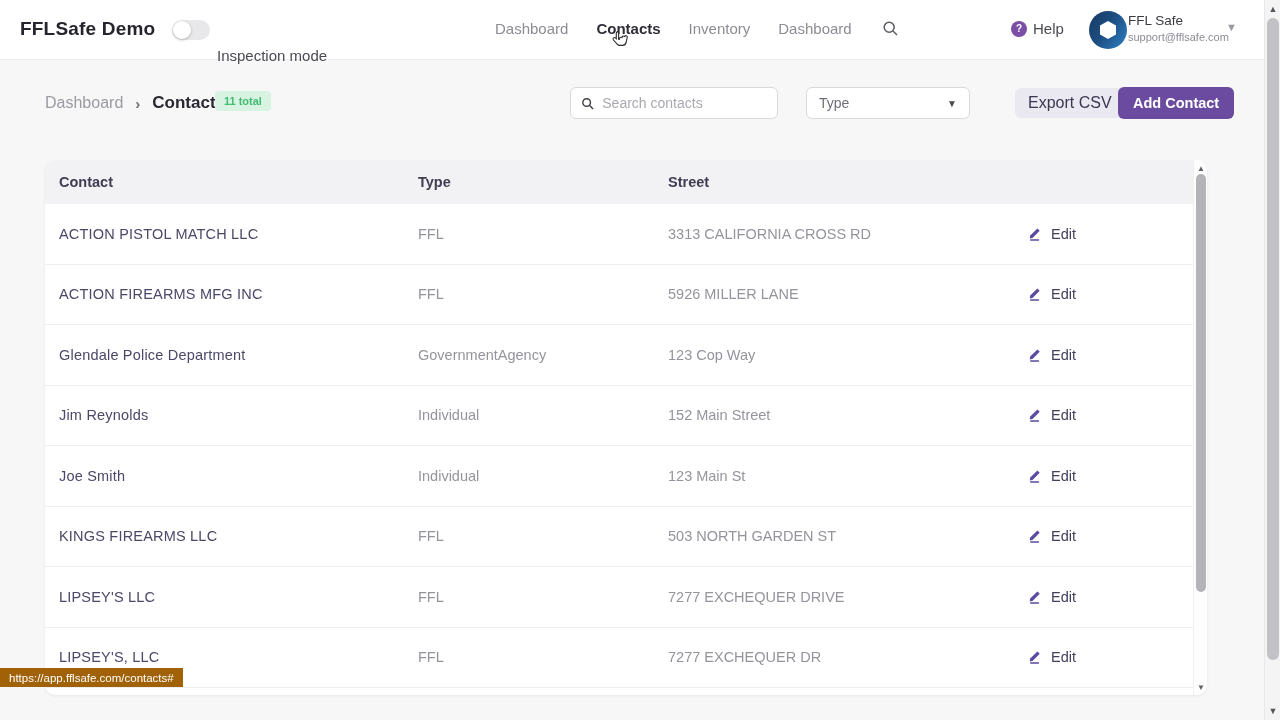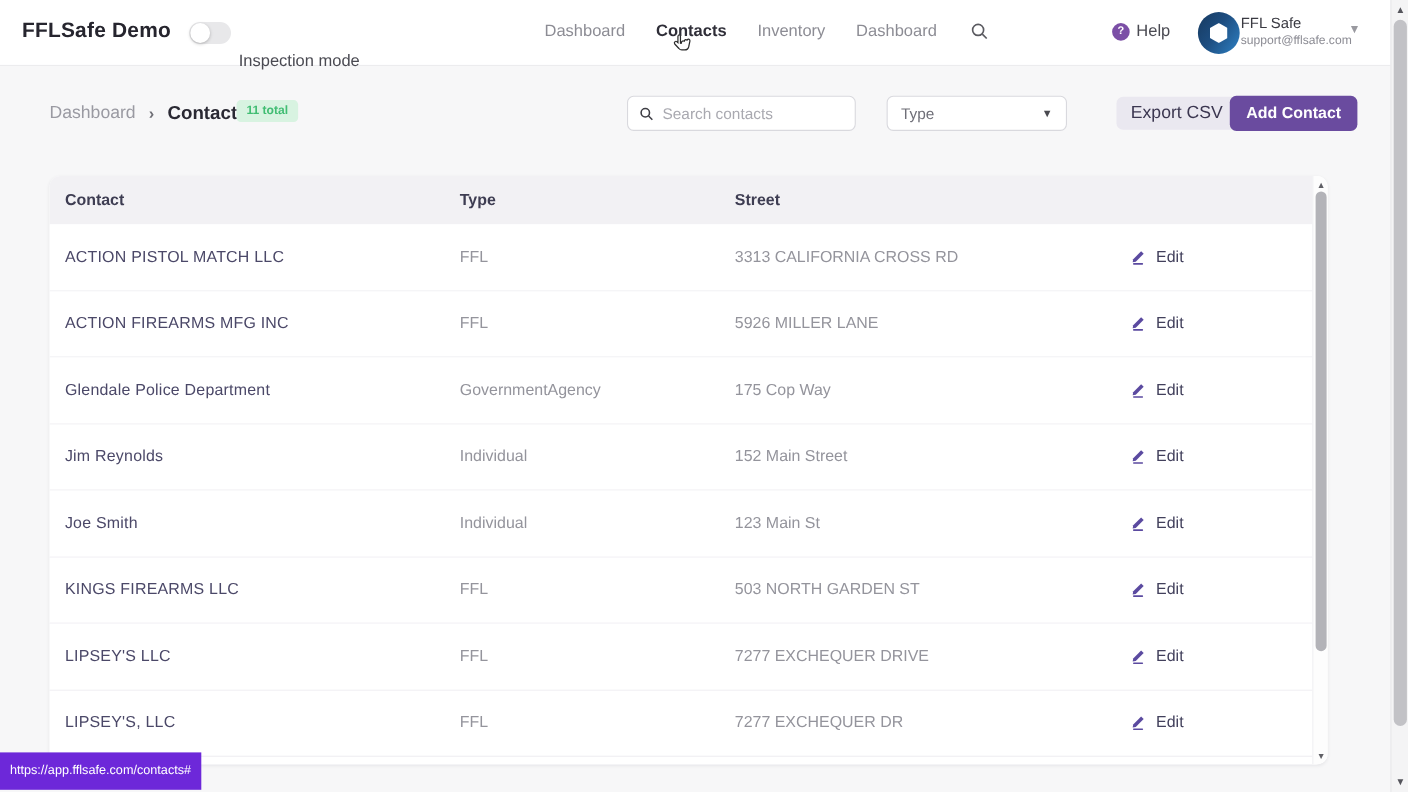--- a/index.html
+++ b/index.html
@@ -155,22 +155,22 @@
   }
   .win-scrollbar .arrow-up { top:2px; }
   .win-scrollbar .arrow-down { bottom:2px; }
   .win-scrollbar .thumb {
     position:absolute; left:2px; top:18px; width:12px; height:642px;
     background:#c2c2c6; border-radius:6px; cursor:pointer;
   }
 
   
   .statusbar {
-    position:absolute; left:0; top:684px; height:34px;
-    background:#6d28d9; color:#ffffff; font-size:11.5px;
+    position:absolute; left:0; top:668px; height:19px;
+    background:#a16207; color:#ffffff; font-size:11.5px;
     display:flex; align-items:center; padding:0 9px;
   }
 
   
   .cursor { position:absolute; left:611px; top:30px; pointer-events:none; }
 </style>
 </head>
 <body>
 
 <div class="header">
@@ -265,21 +265,21 @@
           <rect x="2" y="13.2" width="9.2" height="1.5" rx="0.7" fill="#5b4aa0"></rect>
         </svg>
         <span class="edit-label">Edit</span>
       </button>
     </div>
   </div>
 
   <div class="trow">
     <div class="cell contact">Glendale Police Department</div>
     <div class="cell muted type">GovernmentAgency</div>
-    <div class="cell muted street">175 Cop Way</div>
+    <div class="cell muted street">123 Cop Way</div>
     <div class="editcell">
       <button class="edit-btn">
         <svg width="14" height="15" viewBox="0 0 14 15">
           <path d="M2.2 9.6 L9.4 2.4 L11.7 4.7 L4.5 11.9 L1.7 12.4 Z" fill="#5b4aa0"></path>
           <rect x="2" y="13.2" width="9.2" height="1.5" rx="0.7" fill="#5b4aa0"></rect>
         </svg>
         <span class="edit-label">Edit</span>
       </button>
     </div>
   </div>

